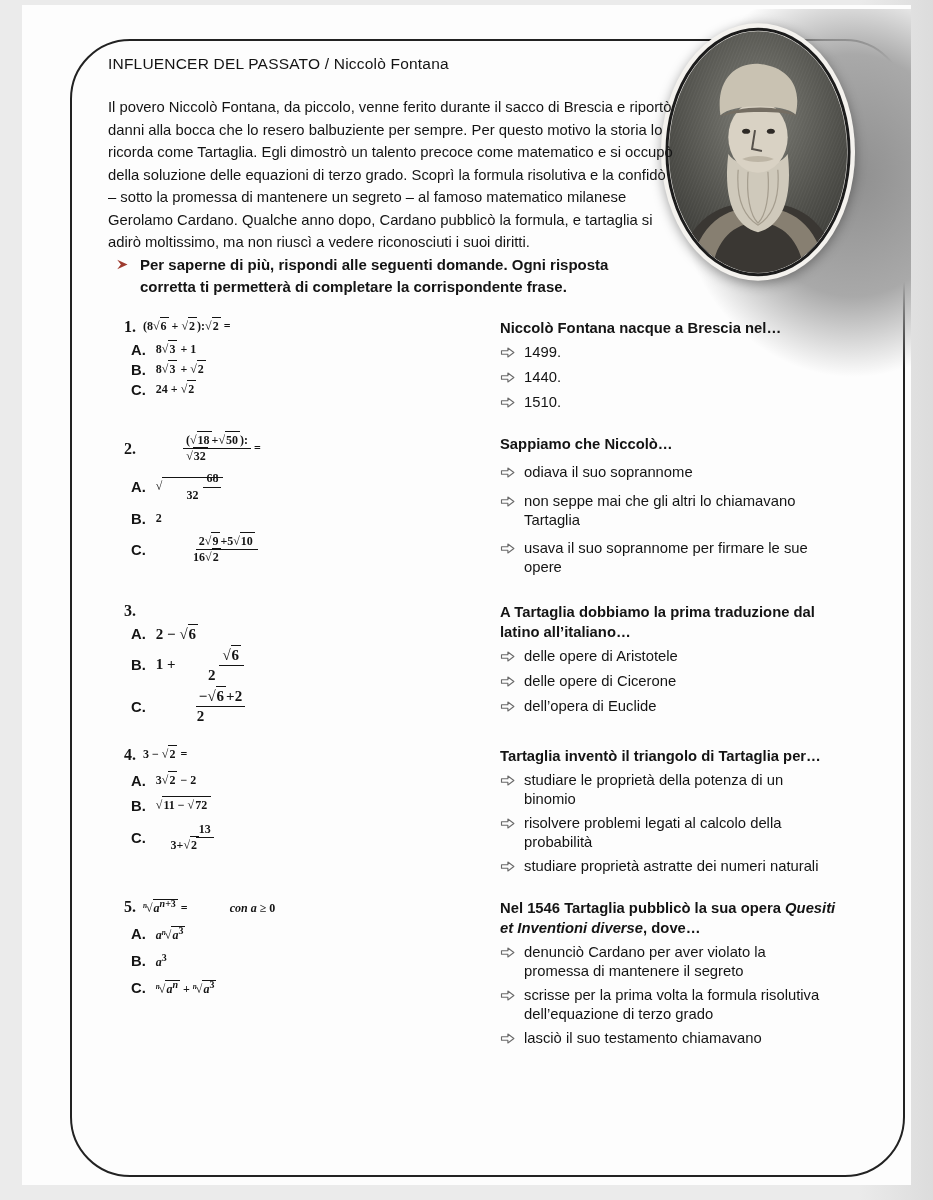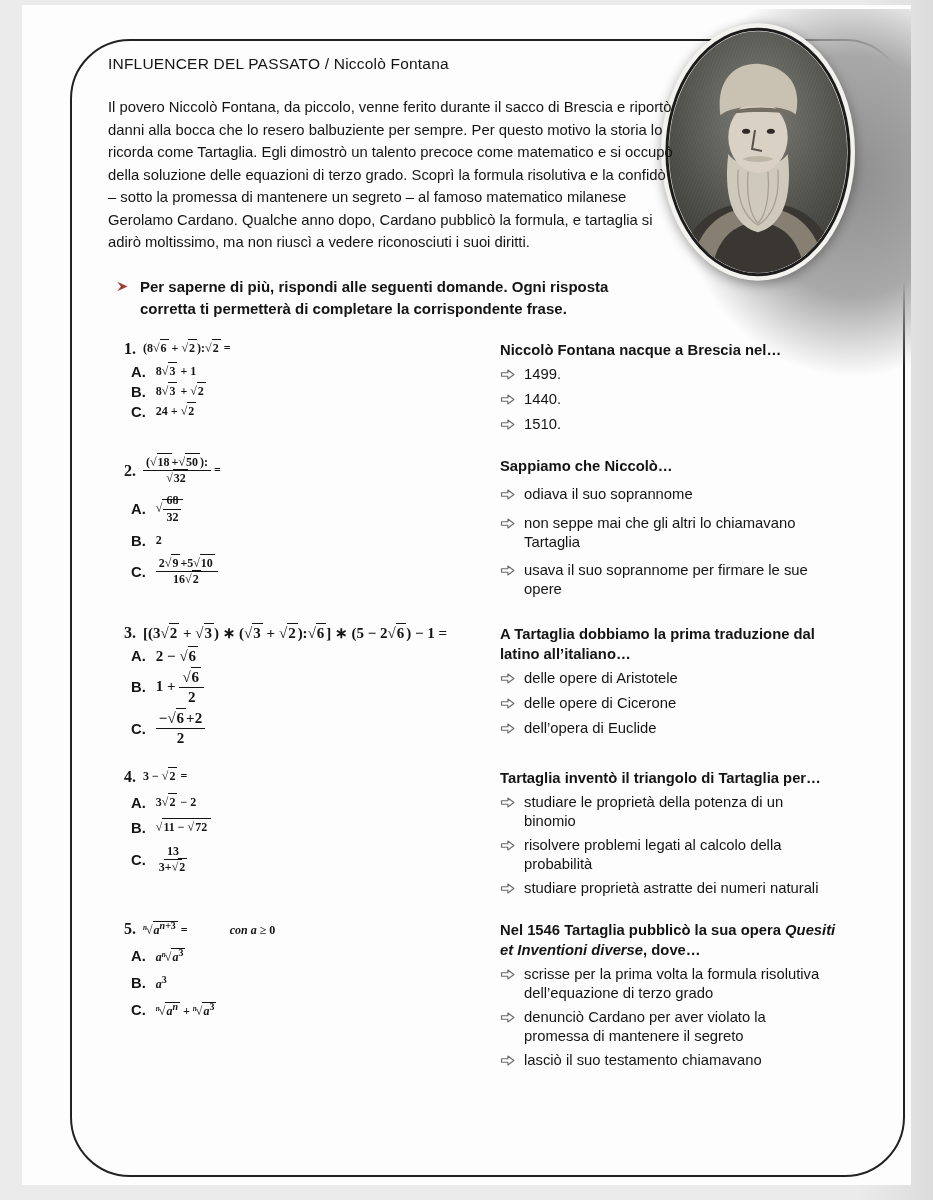--- a/index.html
+++ b/index.html
@@ -22,21 +22,21 @@
   .photo-shade {
     position:absolute; top:4px; right:-12px; width:250px; height:370px; z-index:2;
     background:radial-gradient(ellipse at 72% 45%, #8f8f8f 0%, #a9a9a9 42%, rgba(253,253,253,0) 70%);
   }
   .portrait {
     position:absolute; top:16px; right:54px; width:198px; height:262px; z-index:3;
     filter:drop-shadow(0 3px 6px rgba(0,0,0,0.35));
   }
   .content { position:relative; z-index:4; padding:50px 0 0 86px; }
   .title { font-size:15.5px; font-weight:400; letter-spacing:0.2px; margin-bottom:23px; }
-  .intro { width:565px; font-size:14.8px; line-height:22.5px; margin-bottom:22px; }
+  .intro { width:565px; font-size:14.8px; line-height:22.5px; }
   .instruction { display:flex; gap:11px; padding-left:8px; margin-bottom:20px; }
   .bullet-icon { margin-top:3px; }
   .instr-text { font-weight:700; font-size:15px; line-height:22px; max-width:520px; }
 
   .questions { padding-left:16px; }
   .q { display:grid; grid-template-columns:352px 384px; column-gap:24px; align-items:start; margin-bottom:16px; }
   .q-formula { display:flex; align-items:center; gap:7px; white-space:nowrap; margin-bottom:6px; }
   .q-num { font-family:"Liberation Serif",serif; font-weight:700; font-size:16px; }
   .math { font-family:"Liberation Serif",serif; font-weight:700; font-size:12px; }
   .q3 .math { font-size:15px; }
@@ -51,21 +51,21 @@
   .ans { display:flex; gap:9px; margin:5px 0; }
   .q2 .ans { margin:9px 0; }
   .ans-arrow { flex:0 0 auto; margin-top:2px; }
   .ans-text { font-size:14.8px; line-height:19px; max-width:296px; }
 
   
   .r { white-space:nowrap; }
   .rd { border-top:1.5px solid currentColor; padding:1px 2px 0 1px; }
   .ri { font-size:0.6em; font-style:italic; vertical-align:0.55em; margin-right:-1px; }
   .f { display:inline-flex; flex-direction:column; align-items:center; vertical-align:middle; line-height:1.15; text-align:center; }
-  .f .fn { border-bottom:1.5px solid currentColor; padding:0 3px 1px 3px; }
+  .f .fn { border-bottom:1.5px solid currentColor; padding:0 3px 1px 3px;margin-left:40px; }
   .f .fd { padding:1px 3px 0 3px; }
   .cond { margin-left:42px; }
   .math i { font-style:italic; }
 </style>
 </head>
 <body>
 
 <div class="page">
   <div class="frame"></div>
   <div class="photo-shade"></div>
@@ -223,21 +223,20 @@
               <span class="ans-text">usava il suo soprannome per firmare le sue opere</span>
             </div>
           </div>
         </div>
       </section>
 
       <section class="q q3">
         <div class="q-left">
           <div class="q-formula">
             <span class="q-num">3.</span>
-            <span class="math">[(3<span class="r">√<span class="rd">2</span></span> + <span class="r">√<span class="rd">3</span></span>) ∗ (<span class="r">√<span class="rd">3</span></span> + <span class="r">√<span class="rd">2</span></span>):<span class="r">√<span class="rd">6</span></span>] ∗ (5 − 2<span class="r">√<span class="rd">6</span></span>) − 1 =</span>
           </div>
           <div class="options">
             <div class="opt">
               <span class="opt-letter">A.</span>
               <span class="math">2 − <span class="r">√<span class="rd">6</span></span></span>
             </div>
             <div class="opt">
               <span class="opt-letter">B.</span>
               <span class="math">1 + <span class="f">
                     <span class="fn"><span class="r">√<span class="rd">6</span></span></span>
@@ -348,27 +347,27 @@
             </div>
           </div>
         </div>
         <div class="q-right">
           <div class="statement">Nel 1546 Tartaglia pubblicò la sua opera <i>Quesiti et Inventioni diverse</i>, dove…</div>
           <div class="answers">
             <div class="ans">
               <span class="ans-arrow"><svg width="15" height="13" viewBox="0 0 20 16">
                     <path d="M2 5.6 H10.5 V2 L18.5 8 L10.5 14 V10.4 H2 Z" fill="#fdfdfd" stroke="#6a6a6a" stroke-width="1.5" stroke-linejoin="round"></path>
                   </svg></span>
+              <span class="ans-text">denunciò Cardano per aver violato la promessa di mantenere il segreto</span>
+            </div>
+            <div class="ans">
+              <span class="ans-arrow"><svg width="15" height="13" viewBox="0 0 20 16">
+                    <path d="M2 5.6 H10.5 V2 L18.5 8 L10.5 14 V10.4 H2 Z" fill="#fdfdfd" stroke="#6a6a6a" stroke-width="1.5" stroke-linejoin="round"></path>
+                  </svg></span>
               <span class="ans-text">scrisse per la prima volta la formula risolutiva dell’equazione di terzo grado</span>
-            </div>
-            <div class="ans">
-              <span class="ans-arrow"><svg width="15" height="13" viewBox="0 0 20 16">
-                    <path d="M2 5.6 H10.5 V2 L18.5 8 L10.5 14 V10.4 H2 Z" fill="#fdfdfd" stroke="#6a6a6a" stroke-width="1.5" stroke-linejoin="round"></path>
-                  </svg></span>
-              <span class="ans-text">denunciò Cardano per aver violato la promessa di mantenere il segreto</span>
             </div>
             <div class="ans">
               <span class="ans-arrow"><svg width="15" height="13" viewBox="0 0 20 16">
                     <path d="M2 5.6 H10.5 V2 L18.5 8 L10.5 14 V10.4 H2 Z" fill="#fdfdfd" stroke="#6a6a6a" stroke-width="1.5" stroke-linejoin="round"></path>
                   </svg></span>
               <span class="ans-text">lasciò il suo testamento chiamavano</span>
             </div>
           </div>
         </div>
       </section>

